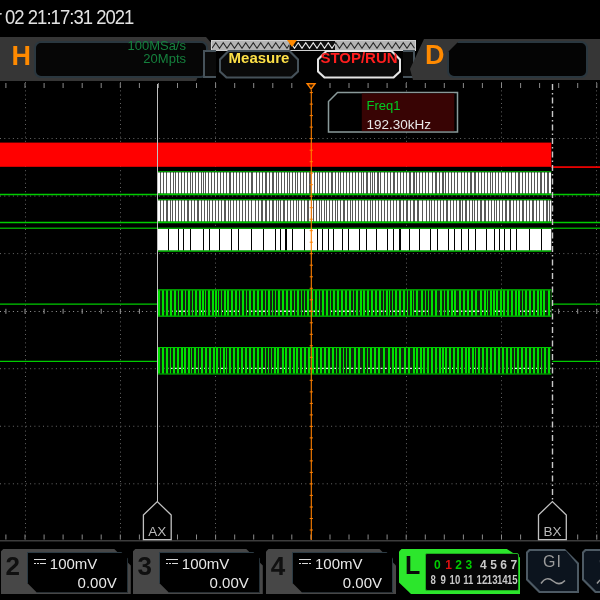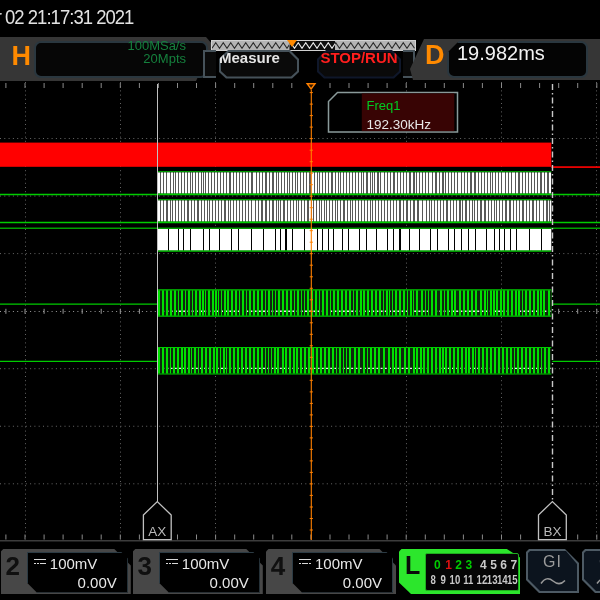--- a/index.html
+++ b/index.html
@@ -233,31 +233,30 @@
         <rect x="77.5" y="0" width="45.5" height="9"></rect>
       </clipPath>
   <path d="M0 7.2 L3.75 1.8 L7.50 7.2 L11.25 1.8 L15.00 7.2 L18.75 1.8 L22.50 7.2 L26.25 1.8 L30.00 7.2 L33.75 1.8 L37.50 7.2 L41.25 1.8 L45.00 7.2 L48.75 1.8 L52.50 7.2 L56.25 1.8 L60.00 7.2 L63.75 1.8 L67.50 7.2 L71.25 1.8 L75.00 7.2 L78.75 1.8 L82.50 7.2 L86.25 1.8 L90.00 7.2 L93.75 1.8 L97.50 7.2 L101.25 1.8 L105.00 7.2 L108.75 1.8 L112.50 7.2 L116.25 1.8 L120.00 7.2 L123.75 1.8 L127.50 7.2 L131.25 1.8 L135.00 7.2 L138.75 1.8 L142.50 7.2 L146.25 1.8 L150.00 7.2 L153.75 1.8 L157.50 7.2 L161.25 1.8 L165.00 7.2 L168.75 1.8 L172.50 7.2 L176.25 1.8 L180.00 7.2 L183.75 1.8 L187.50 7.2 L191.25 1.8 L195.00 7.2 L198.75 1.8 L202.50 7.2" fill="none" stroke="#e8e8e8" stroke-width="1.1" clip-path="url(#win)"></path>
 </svg>
 <div class="abs" style="left:286.5px;top:39.5px;width:0;height:0;border-left:5px solid transparent;border-right:5px solid transparent;border-top:7px solid #ff8a00"></div>
 
 <div class="abs" style="left:203px;top:50px;width:13px;height:28px;background:#0a0a0a;border-top:2px solid #46525a;border-bottom:2px solid #46525a;border-left:2px solid #46525a"></div>
 <div class="abs" style="left:403px;top:50px;width:12px;height:28px;background:#0a0a0a;border-top:2px solid #46525a;border-bottom:2px solid #46525a;border-right:2px solid #46525a"></div>
 <div class="abs" style="left:219px;top:50px;width:80px;height:28.5px;background:#46525a;clip-path:polygon(9px 0,71px 0,80px 9px,80px 22px,73px 28.5px,7px 28.5px,0 22px,0 9px)">
   <div class="abs" style="left:2px;top:2px;width:76px;height:24.5px;background:#0a0a0a;clip-path:polygon(8px 0,68px 0,76px 8px,76px 19px,70px 24.5px,6px 24.5px,0 19px,0 8px)"></div>
-  <div class="abs" style="left:0;top:-1px;width:80px;color:#e5e5e5;font-size:15px;font-weight:bold">Measure</div>
-</div>
-<div class="abs" style="left:317px;top:50px;width:84px;height:28.5px;background:#0f172a;clip-path:polygon(9px 0,75px 0,84px 9px,84px 22px,77px 28.5px,7px 28.5px,0 22px,0 9px)">
+  <div class="abs" style="left:0;top:-1px;width:80px;text-align:center;color:#fde047;font-size:15px;font-weight:bold">Measure</div>
+</div>
+<div class="abs" style="left:317px;top:50px;width:84px;height:28.5px;background:#e5e5e5;clip-path:polygon(9px 0,75px 0,84px 9px,84px 22px,77px 28.5px,7px 28.5px,0 22px,0 9px)">
   <div class="abs" style="left:2px;top:2px;width:80px;height:24.5px;background:#0a0a0a;clip-path:polygon(8px 0,72px 0,80px 8px,80px 19px,74px 24.5px,6px 24.5px,0 19px,0 8px)"></div>
   <div class="abs" style="left:0;top:-1px;width:84px;text-align:center;color:#ff1e1e;font-size:15px;font-weight:bold">STOP/RUN</div>
 </div>
 
 <div class="abs" style="left:410px;top:39px;width:190px;height:41px;background:#363636;clip-path:polygon(14px 0,190px 0,190px 41px,3px 41px,0 30px)"></div>
 <div class="abs" style="left:425px;top:40px;color:#ff8a00;font-size:27px;font-weight:bold">D</div>
 <div class="abs" style="left:447px;top:41px;width:141px;height:37px;background:#040404;border:2px solid #2a373f;border-radius:7px;clip-path:polygon(12px 0,141px 0,141px 37px,0 37px,0 12px)"></div>
-<div class="abs" style="left:457px;top:42px;color:#f2f2f2;font-size:20px">19.982ms</div>
 
 <div class="abs" style="left:0;top:545px;width:600px;height:55px;background:#000"></div>
 
 <div class="abs" style="left:0.8px;top:548.5px;width:130px;height:45.5px;background:#474747;clip-path:polygon(0 3px,3px 0,113px 0,130px 17px,130px 45.5px,0 45.5px)"></div>
 <div class="abs" style="left:5.6px;top:551px;color:#101010;font-size:26px;font-weight:bold">2</div>
 <div class="abs" style="left:26.8px;top:551.5px;width:101px;height:41px;background:#000;border:1.5px solid #2c3b44;clip-path:polygon(0 0,94px 0,101px 7px,101px 41px,10px 41px,0 31px)">
   <div class="abs" style="left:6px;top:6px;width:13px;height:10px">
     <div class="abs" style="left:0;top:0;width:12px;height:1.7px;background:#d8d8d8"></div>
     <div class="abs" style="left:0;top:4px;width:2.4px;height:1.7px;background:#d8d8d8"></div>
     <div class="abs" style="left:3.2px;top:4px;width:2.4px;height:1.7px;background:#d8d8d8"></div>

